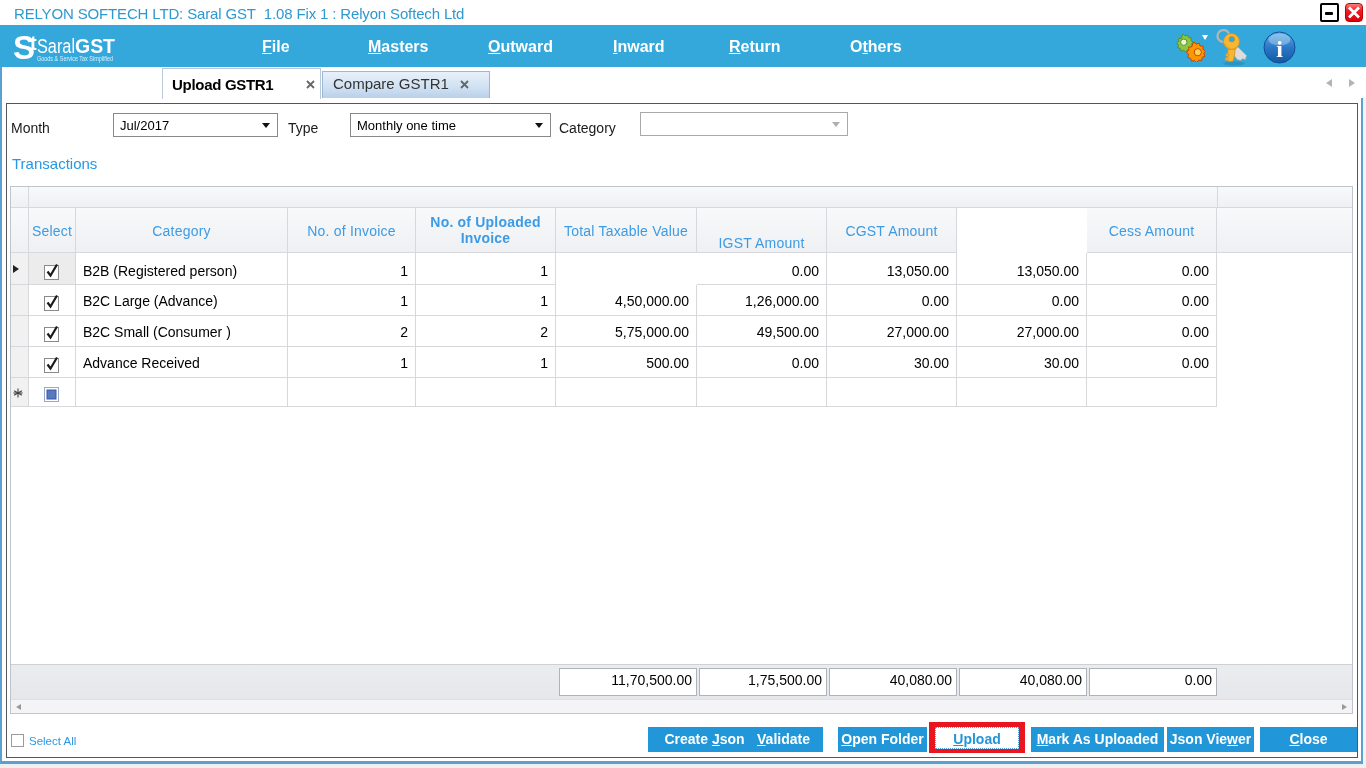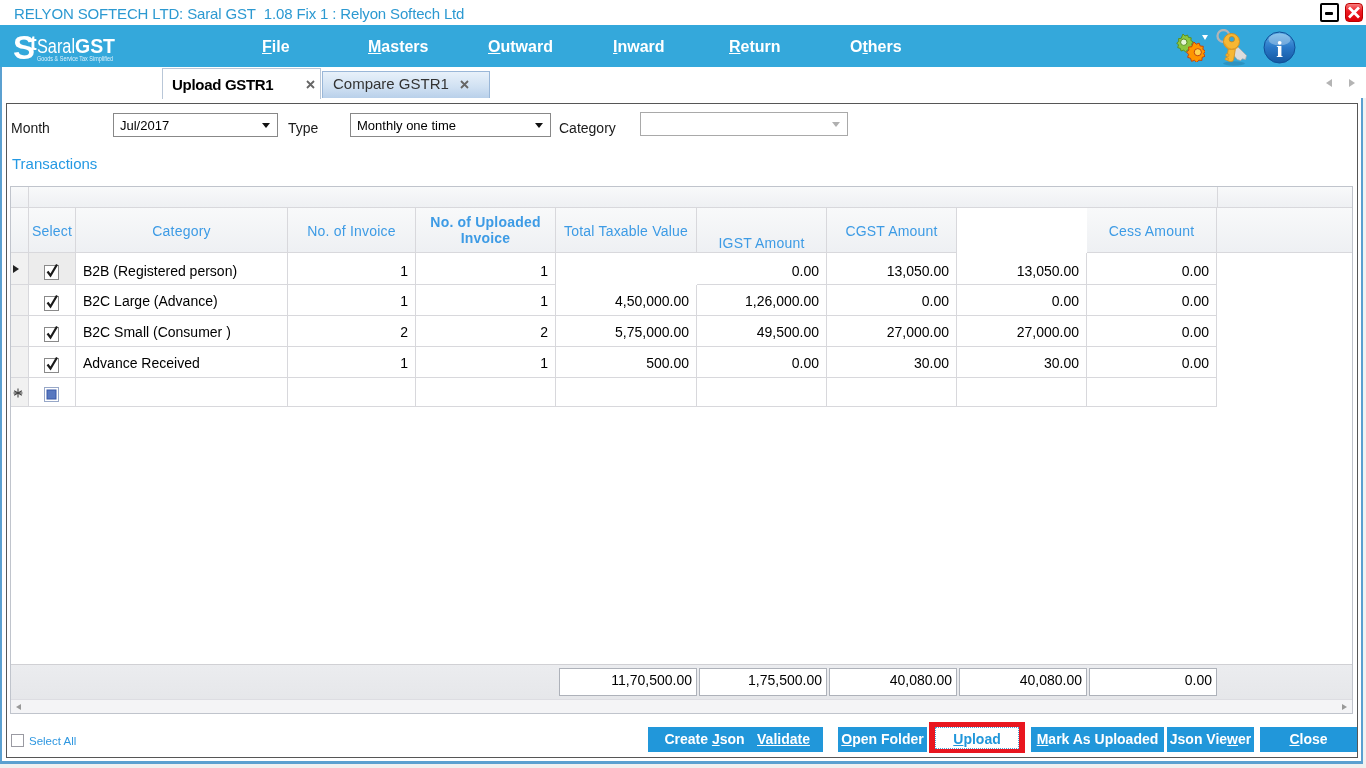--- a/index.html
+++ b/index.html
@@ -293,21 +293,21 @@
     <div id="hscroll">
       <div class="abs" style="left:5px; top:4px; width:0; height:0; border-top:3.5px solid transparent; border-bottom:3.5px solid transparent; border-right:5px solid #999;"></div>
       <div class="abs" style="left:1331px; top:4px; width:0; height:0; border-top:3.5px solid transparent; border-bottom:3.5px solid transparent; border-left:5px solid #999;"></div>
     </div>
   </div>
 
   <div class="abs" id="selall-cb"></div>
   <div class="abs" id="selall-lbl">Select All</div>
 
   <div class="btn" style="left:641px; width:113px;">Create <u>J</u>son</div>
-  <div class="btn" style="left:737px; width:79px;text-decoration:underline;"><u>V</u>alidate</div>
+  <div class="btn" style="left:737px; width:79px;"><u>V</u>alidate</div>
   <div class="btn" style="left:831px; width:89px;"><u>O</u>pen Folder</div>
   <div class="abs" id="redbox"></div>
   <div class="abs" id="btn-upload"><u>U</u>pload</div>
   <div class="btn" style="left:1024px; width:133px;"><u>M</u>ark As Uploaded</div>
   <div class="btn" style="left:1160px; width:87px;">Json Vie<u>w</u>er</div>
   <div class="btn" style="left:1253px; width:97px;"><u>C</u>lose</div>
 </div>
 
 <div class="abs" id="win-left"></div>
 <div class="abs" id="win-right"></div>

